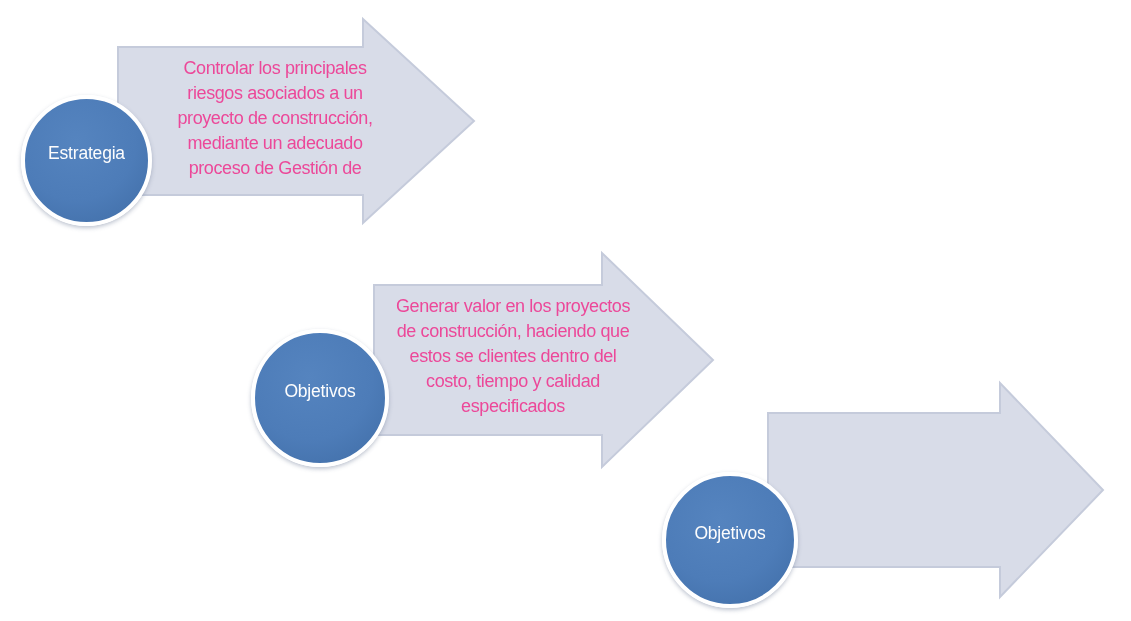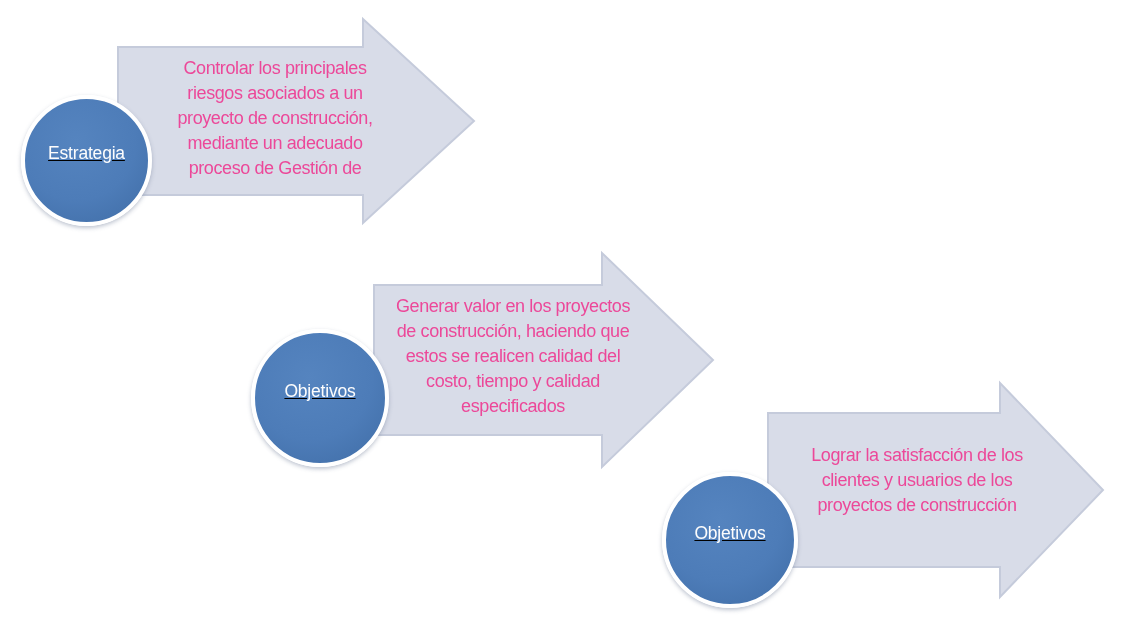--- a/index.html
+++ b/index.html
@@ -32,21 +32,20 @@
     position: absolute;
     border-radius: 50%;
     background: radial-gradient(circle at 42% 34%, #5584bf 0%, #4d7cb8 55%, #3f6ca5 100%);
     border: 4px solid #ffffff;
     box-shadow: 0 2px 4px rgba(110, 125, 150, 0.45);
     display: flex;
     align-items: center;
     justify-content: center;
     box-sizing: border-box;
     z-index: 2;
-    text-decoration: underline;
   }
   .stage-label {
     color: #fdfdfd;
     font-size: 17.5px;
     letter-spacing: -0.2px;
     transform: translateY(-7px);
     text-align: center;
   }
   .arrow-text {
     position: absolute;
@@ -77,26 +76,23 @@
     <polygon class="arrow-poly" points="768,413 1000,413 1000,383 1103,490 1000,597 1000,567 768,567"></polygon>
   </svg>
 
   <div class="arrow-text t1">Controlar los principales
 riesgos asociados a un
 proyecto de construcción,
 mediante un adecuado
 proceso de Gestión de</div>
   <div class="arrow-text t2">Generar valor en los proyectos
 de construcción, haciendo que
-estos se realicen calidad del
+estos se clientes dentro del
 costo, tiempo y calidad
 especificados</div>
-  <div class="arrow-text t3">Lograr la satisfacción de los
-clientes y usuarios de los
-proyectos de construcción</div>
 
   <div class="stage-circle c1">
     <span class="stage-label">Estrategia</span>
   </div>
   <div class="stage-circle c2">
     <span class="stage-label">Objetivos</span>
   </div>
   <div class="stage-circle c3">
     <span class="stage-label">Objetivos</span>
   </div>

